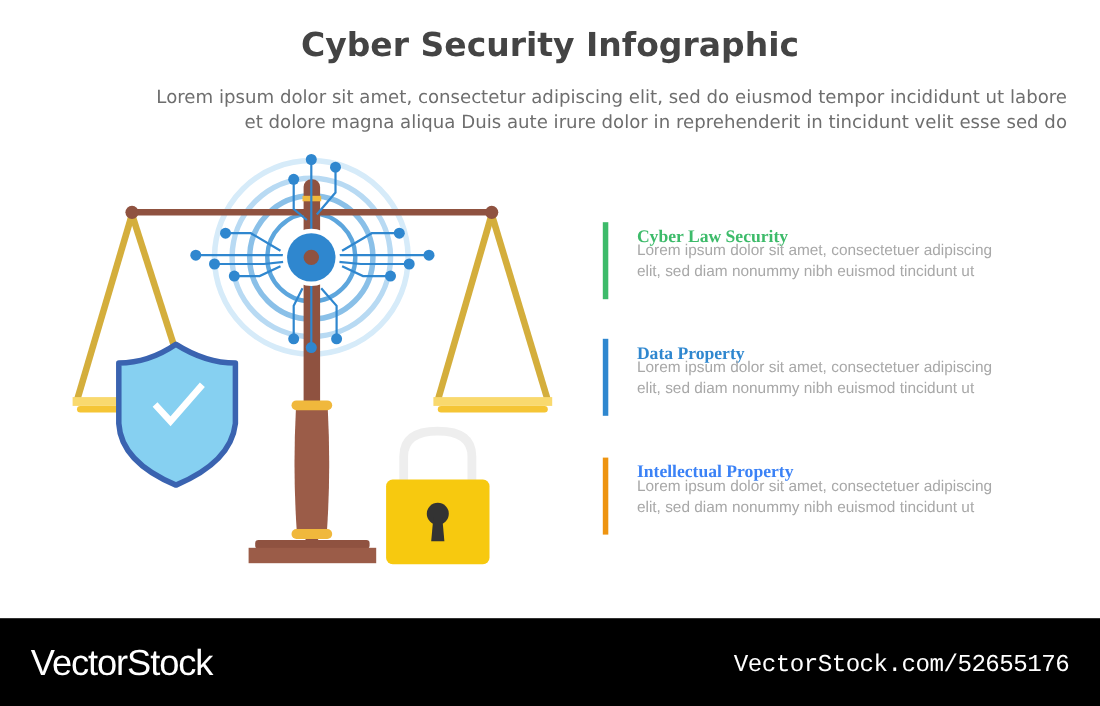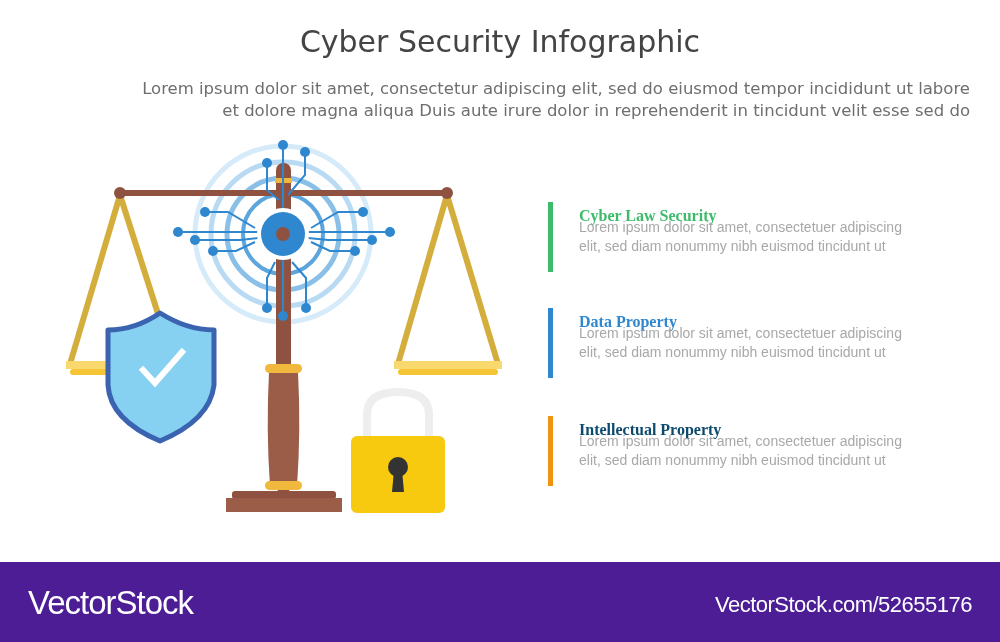--- a/index.html
+++ b/index.html
@@ -1,44 +1,44 @@
 <!DOCTYPE html>
 <html><head>
 <meta charset="utf-8">
 <style>
   * { margin: 0; padding: 0; box-sizing: border-box; }
   html, body { width: 1000px; height: 642px; overflow: hidden; background: #ffffff; }
   body { position: relative; font-family: "DejaVu Sans", sans-serif; }
   .title {
     position: absolute; top: 24px; left: 0; width: 1000px; text-align: center;
-    font-size: 30px; font-weight: normal; color: #444444; letter-spacing: 0px;
+    font-size: 30px; font-weight: bold; color: #444444; letter-spacing: 0px;
   }
   .subtitle {
     position: absolute; top: 78px; left: 30px; width: 940px; text-align: right;
     font-size: 16.5px; line-height: 22px; color: #6e6e6e; font-weight: normal;
   }
   .illus { position: absolute; left: 0; top: 130px; width: 540px; height: 400px; }
   .item { position: absolute; left: 548px; width: 420px; height: 70px; }
   .item .bar { position: absolute; left: 0; top: 0; width: 5px; height: 70px; }
   .item .head {
     position: absolute; left: 31px; top: 5px; font-size: 16px; font-weight: bold;
     font-family: Liberation Serif, serif;
   }
   .item .desc {
     position: absolute; left: 31px; top: 16px; width: 380px; font-size: 14px; line-height: 19px;
     color: #a8a8a8; font-family: "Liberation Sans", sans-serif;
   }
-  .footer { position: absolute; left: 0; top: 562px; width: 1000px; height: 80px; background: #4c1d95; }
+  .footer { position: absolute; left: 0; top: 562px; width: 1000px; height: 80px; background: #000000; }
   .footer .brand {
     position: absolute; left: 28px; top: 22px; color: #ffffff; font-size: 33px;
     font-family: "Liberation Sans", sans-serif; letter-spacing: -1px;
   }
   .footer .url {
     position: absolute; right: 28px; top: 30px; color: #ffffff; font-size: 22px;
-    font-family: Liberation Sans, sans-serif; letter-spacing: -0.5px;
+    font-family: Liberation Mono, monospace; letter-spacing: -0.5px;
   }
 </style>
 </head>
 <body>
 
 <div class="title">Cyber Security Infographic</div>
 <div class="subtitle">
   <div>Lorem ipsum dolor sit amet, consectetur adipiscing elit, sed do eiusmod tempor incididunt ut labore</div>
   <div>et dolore magna aliqua Duis aute irure dolor in reprehenderit in tincidunt velit esse sed do</div>
 </div>
@@ -138,21 +138,21 @@
   <div class="bar" style="background:#2f87cf"></div>
   <div class="head" style="color:#2f87cf">Data Property</div>
   <div class="desc">
     <div>Lorem ipsum dolor sit amet, consectetuer adipiscing</div>
     <div>elit, sed diam nonummy nibh euismod tincidunt ut</div>
   </div>
 </div>
 
 <div class="item" style="top:416px">
   <div class="bar" style="background:#ee9410"></div>
-  <div class="head" style="color:#0c4a6e">Intellectual Property</div>
+  <div class="head" style="color:#3b82f6">Intellectual Property</div>
   <div class="desc">
     <div>Lorem ipsum dolor sit amet, consectetuer adipiscing</div>
     <div>elit, sed diam nonummy nibh euismod tincidunt ut</div>
   </div>
 </div>
 
 <div class="footer">
   <div class="brand">VectorStock</div>
   <div class="url">VectorStock.com/52655176</div>
 </div>

